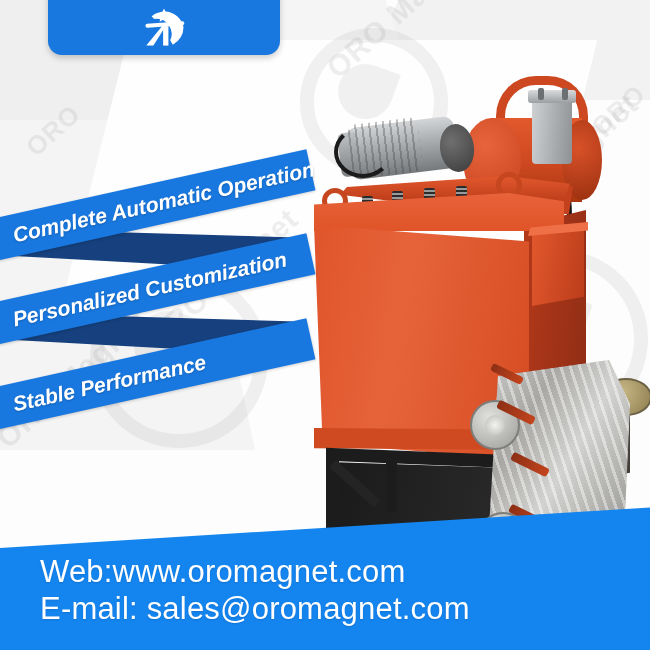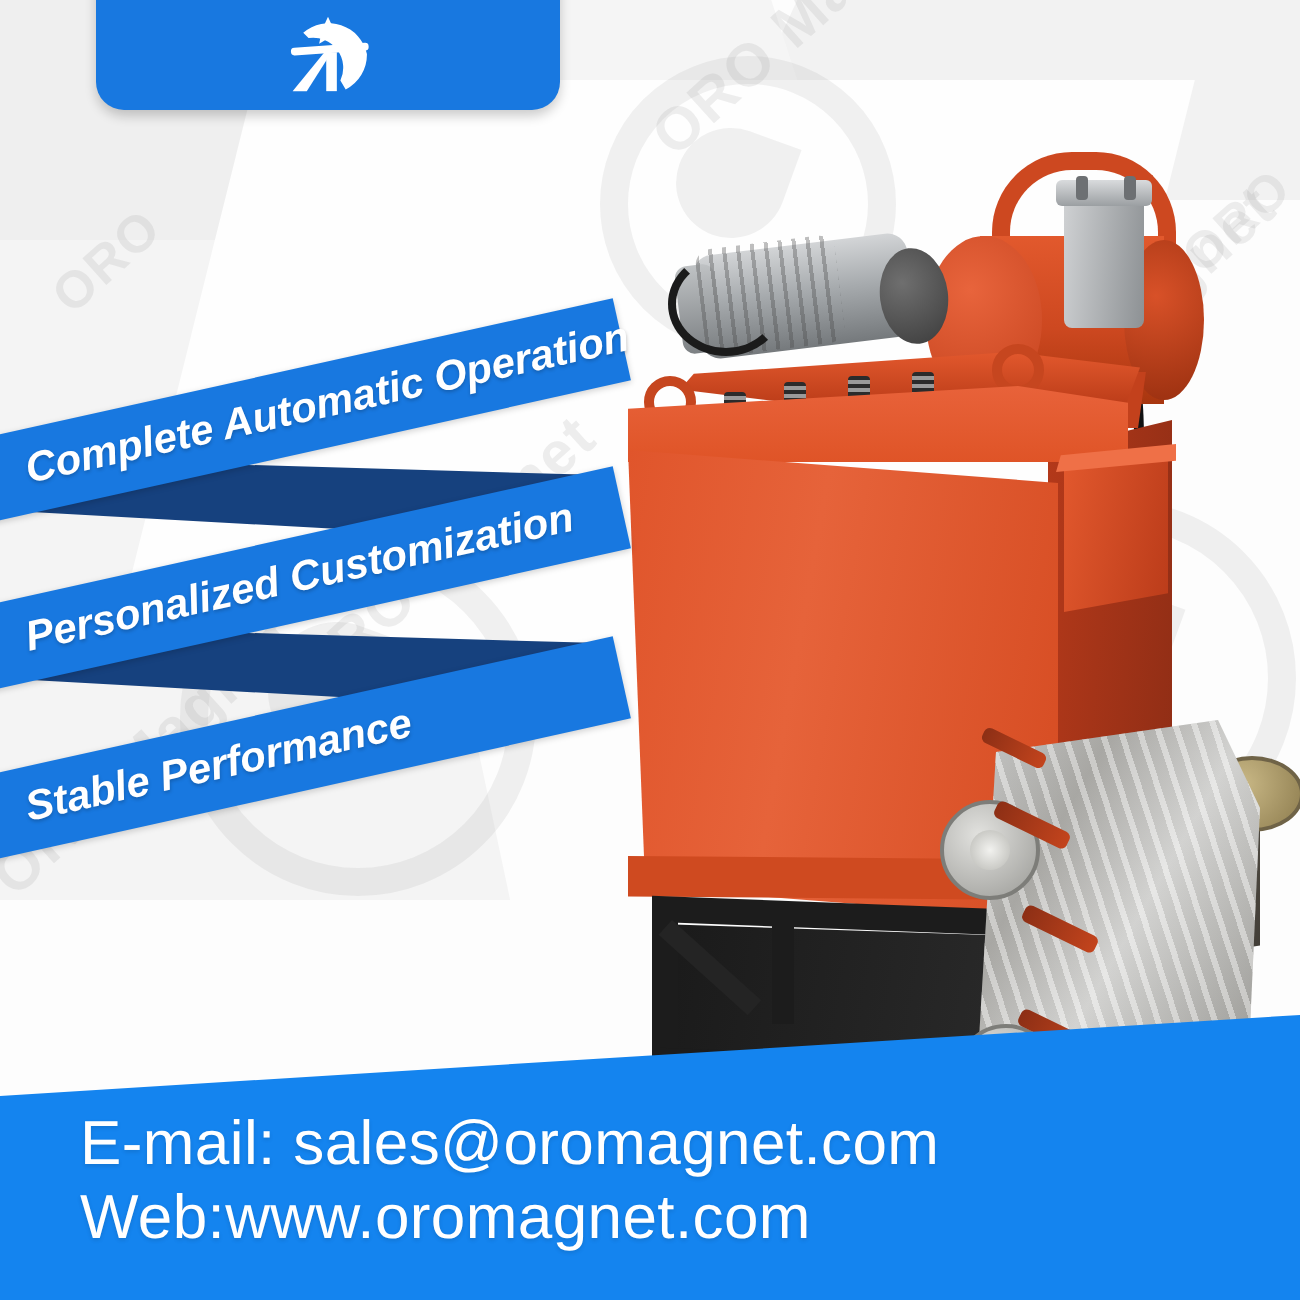--- a/index.html
+++ b/index.html
@@ -251,17 +251,17 @@
       <path d="M16 14 A22 22 0 0 1 52 26 A22 22 0 0 1 40 46 L37 41 A17 17 0 0 0 19 17 Z" fill="#ffffff"></path>
       <polygon points="30,5 32.4,10.2 38,10.8 33.8,14.6 35,20.2 30,17.3 25,20.2 26.2,14.6 22,10.8 27.6,10.2" fill="#ffffff"></polygon>
       <rect x="9" y="21" width="44" height="4.4" rx="2" fill="#ffffff" transform="rotate(-4 31 23)"></rect>
       <polygon points="29,25 35,25 35,47 29,47" fill="#ffffff"></polygon>
       <polygon points="28,25 32,25 18,47 10,47" fill="#ffffff"></polygon>
     </svg>
   </div>
 
   <div class="footer"></div>
   <div class="footer-text">
+    <div>Web:www.oromagnet.com</div>
     <div>E-mail: sales@oromagnet.com</div>
-    <div>Web:www.oromagnet.com</div>
   </div>
 
 </div>
 
 </body></html>

